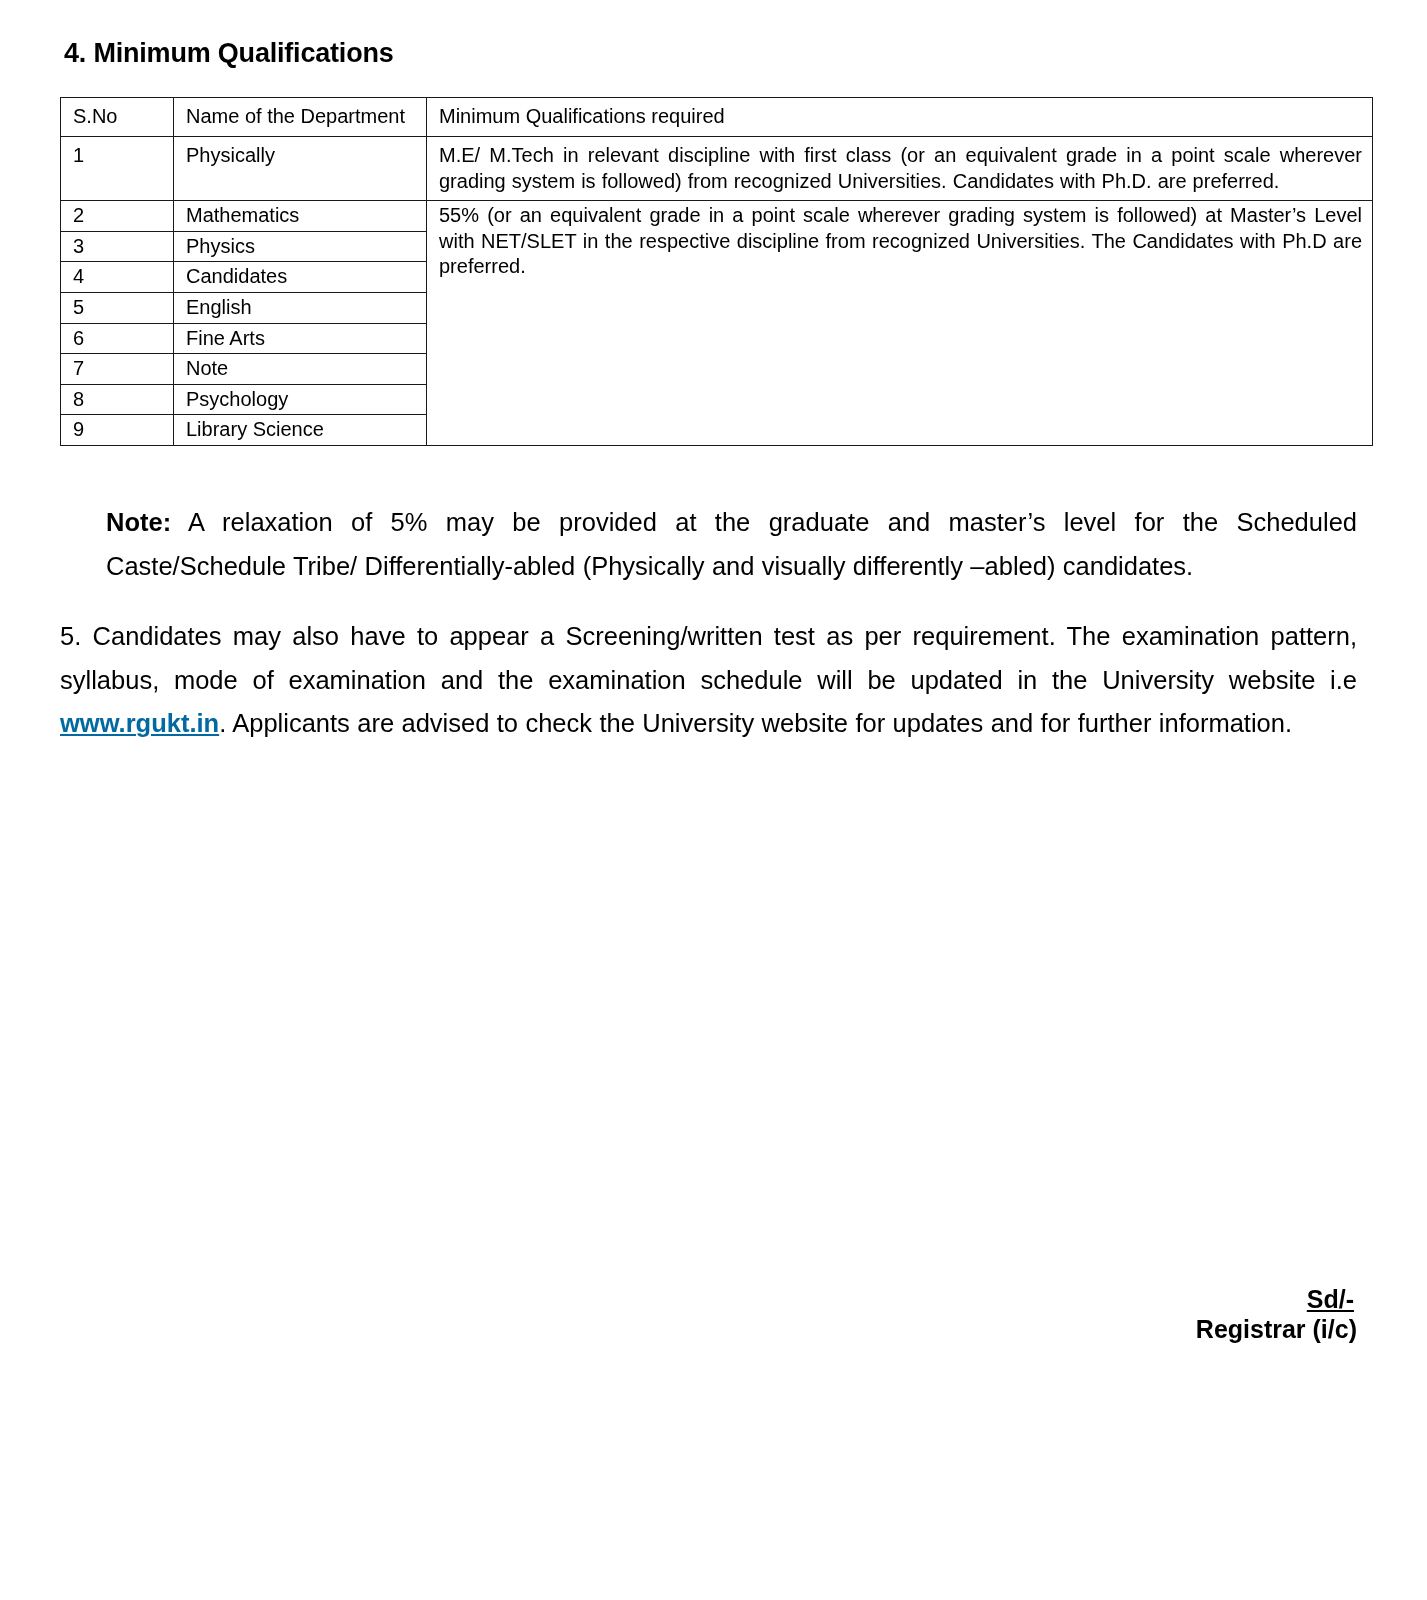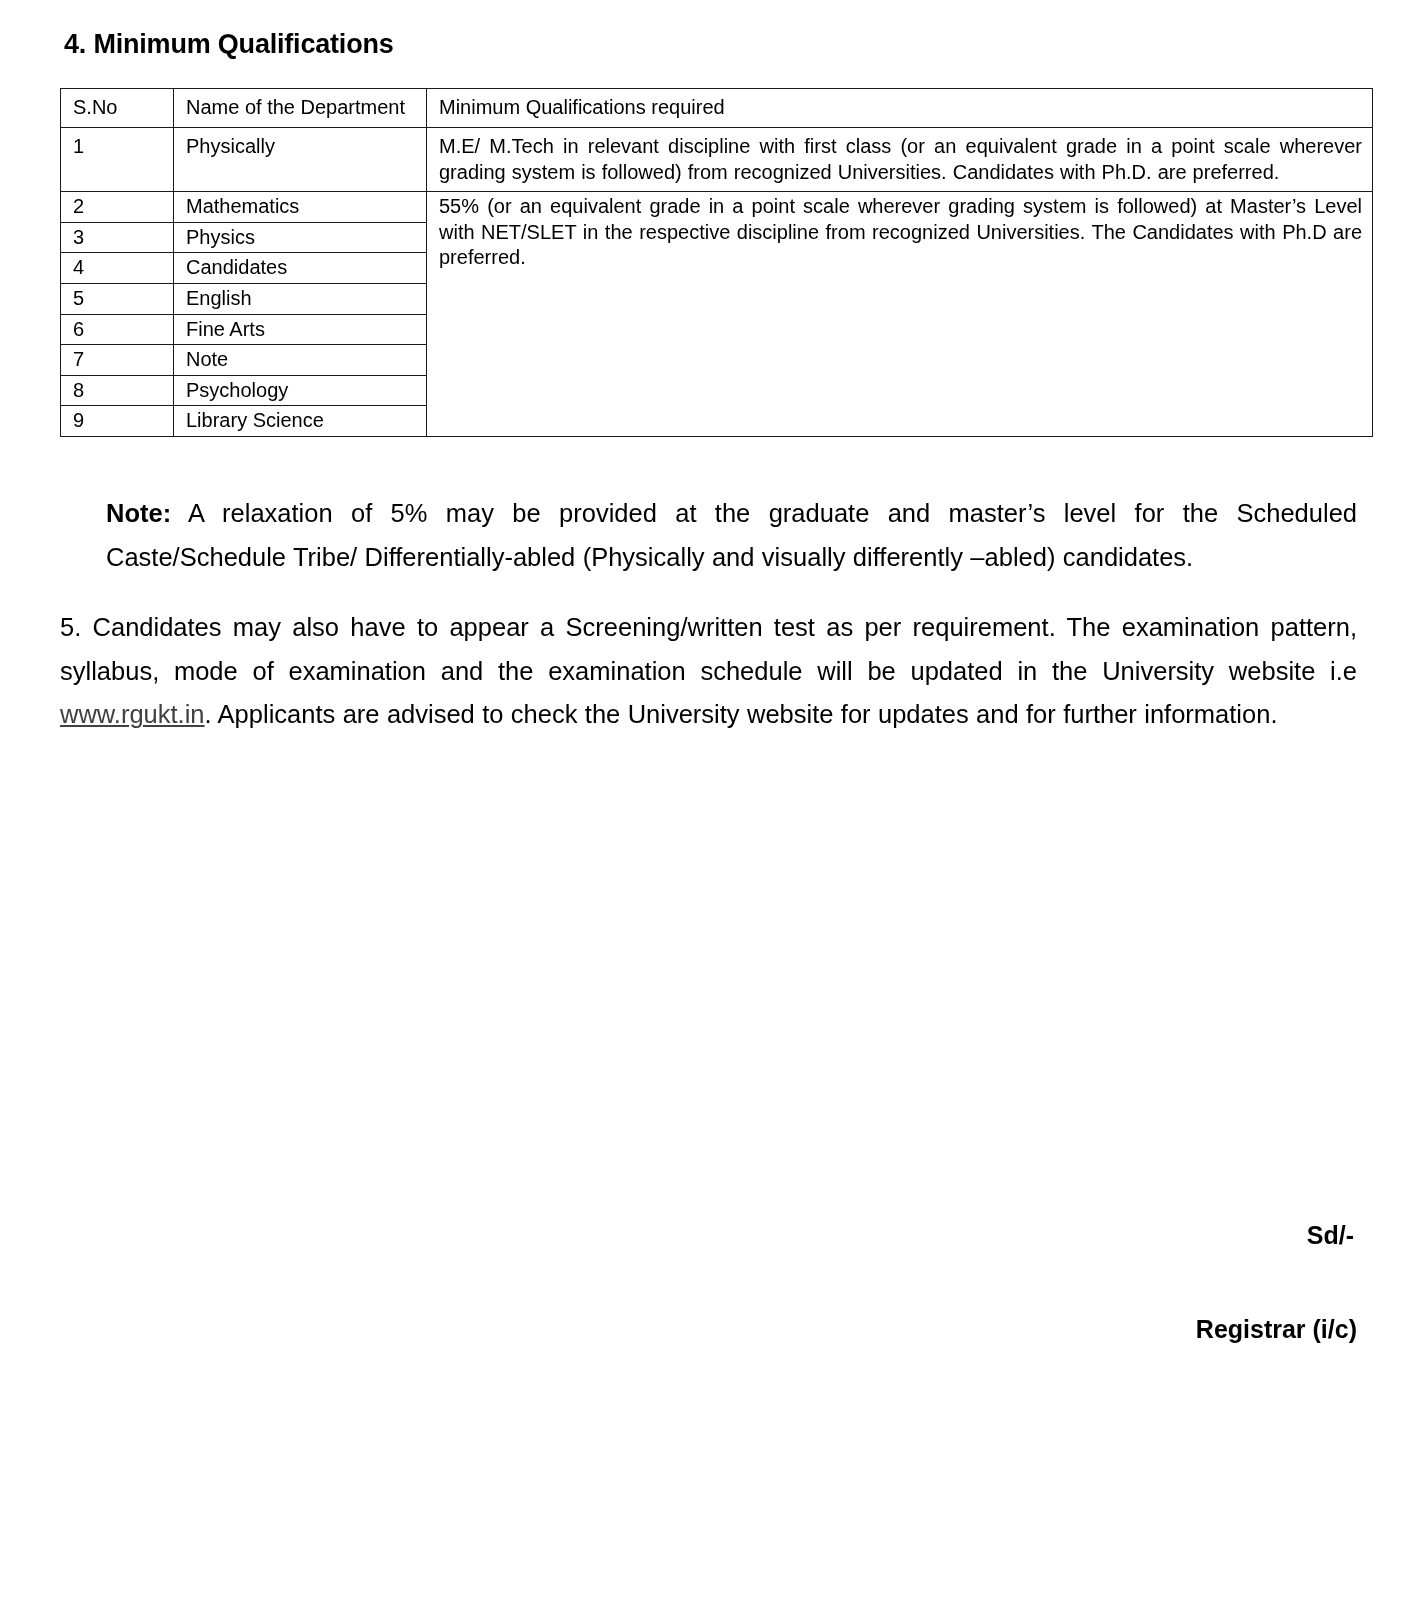--- a/index.html
+++ b/index.html
@@ -13,21 +13,21 @@
     height: 1600px;
     font-family: "Liberation Sans", sans-serif;
     color: #000000;
     -webkit-font-smoothing: antialiased;
   }
   .page {
     position: relative;
     width: 1427px;
     height: 1400px;
     box-sizing: border-box;
-    padding: 28px 70px 0 60px;
+    padding: 37px 70px 0 60px;
   }
 
   
   .section-heading {
     font-size: 27px;
     font-weight: bold;
     letter-spacing: -0.2px;
     margin: 0 0 28px 4px;
     line-height: 1.2;
   }
@@ -72,39 +72,40 @@
     text-align: justify;
     text-align-last: left;
     margin: 0 0 26px 0;
     padding: 0;
     word-spacing: 0.3px;
   }
   .para.first-para { margin-top: 55px; margin-left: 46px; }
   .para b { font-weight: bold; }
 
   a.weblink {
-    color: #404040;
+    color: #0369a1;
     text-decoration: underline;
     text-decoration-thickness: 2px;
     text-underline-offset: 2px;
+    font-weight: bold;
   }
 
   
   .sign-block {
     position: absolute;
     right: 70px;
     bottom: 56px;
     text-align: right;
   }
   .sign-line {
     font-size: 25px;
     font-weight: bold;
     line-height: 1.2;
   }
-  .sign-sd { margin-bottom: 64px; margin-right: 3px; }
+  .sign-sd { margin-right: 3px; text-decoration: underline; }
 </style>
 </head>
 <body>
 
 <div class="page">
 
   <h2 class="section-heading">4. Minimum Qualifications</h2>
 
   <table class="qual-table">
     <colgroup>

